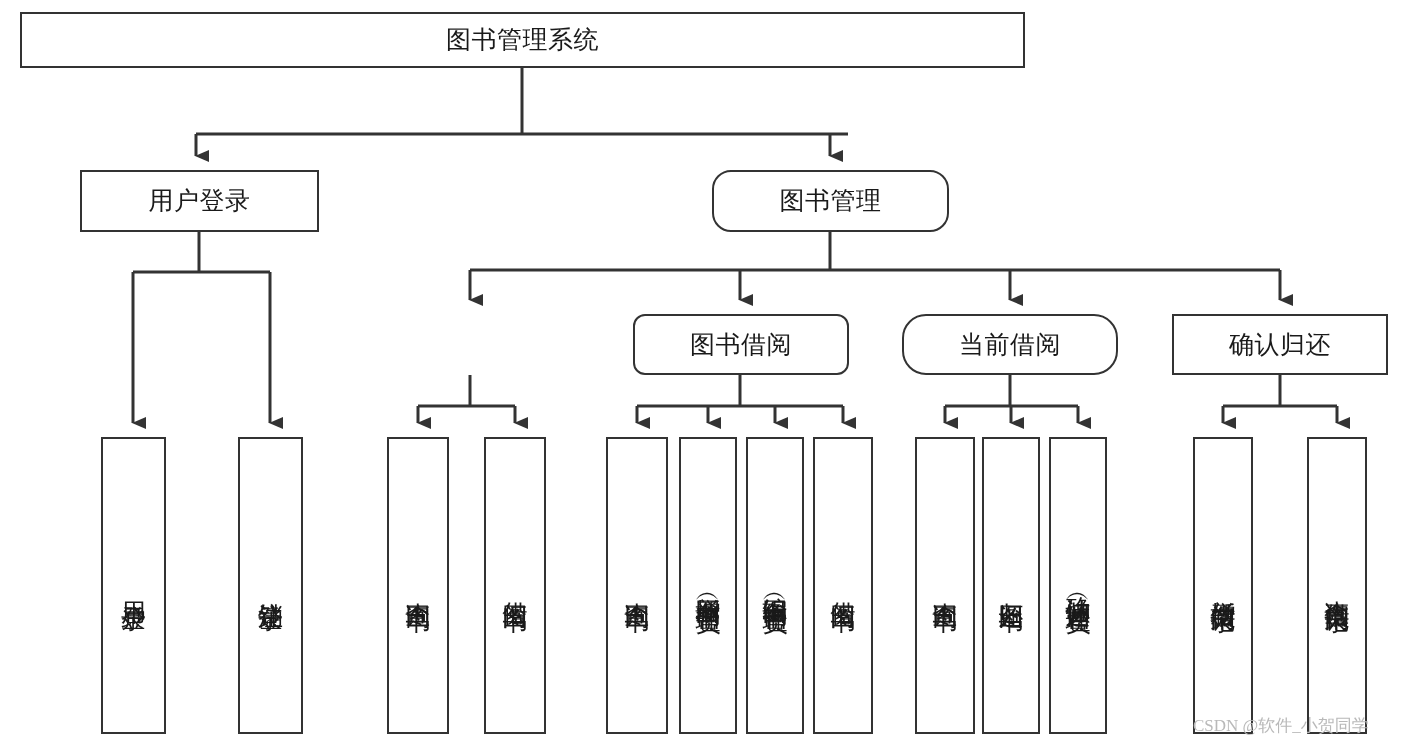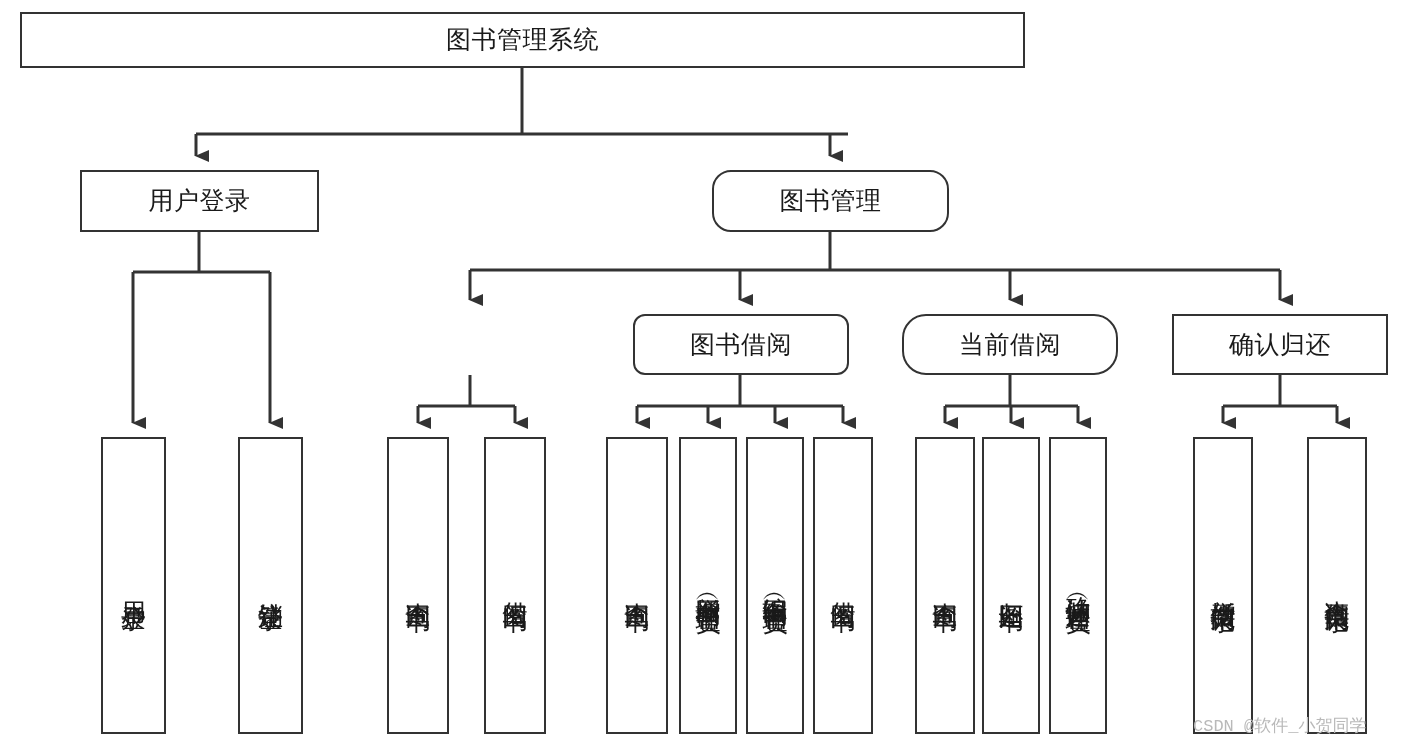--- a/index.html
+++ b/index.html
@@ -62,21 +62,21 @@
     white-space: nowrap;
   }
   .watermark {
     position: absolute;
     left: 1193px;
     top: 714px;
     font-size: 17px;
     color: #b9b9b9;
     white-space: nowrap;
     z-index: 6;
-    font-family: Liberation Mono, monospace;
+    font-family: Liberation Serif, serif;
   }
 </style>
 </head>
 <body>
 
 <div id="canvas">
 
   <svg id="wires" viewBox="0 0 1405 747" xmlns="http://www.w3.org/2000/svg">
     <defs>
       <marker id="arrow" viewBox="0 0 12 14" refX="6" refY="13" markerWidth="12" markerHeight="14" orient="auto-start-reverse" markerUnits="userSpaceOnUse">

